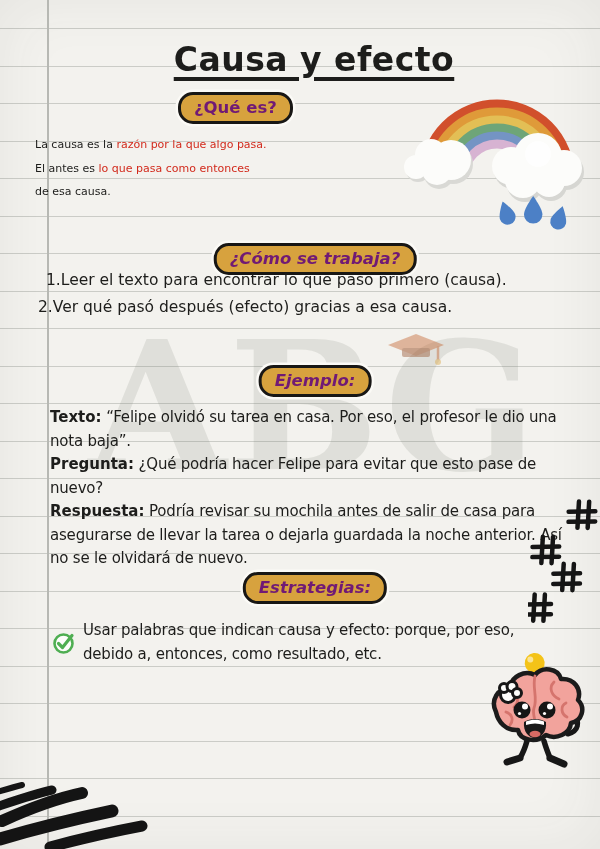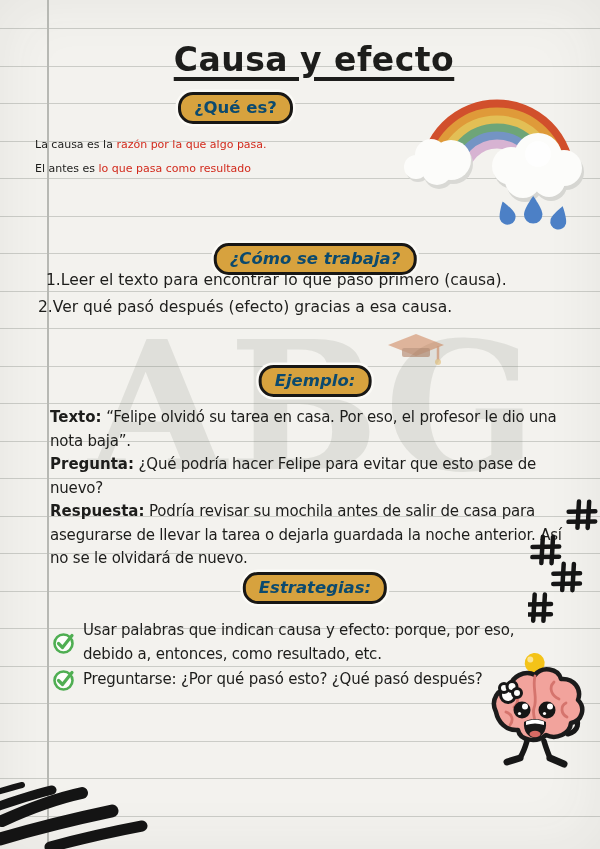--- a/index.html
+++ b/index.html
@@ -25,21 +25,21 @@
   .title {
     position:absolute; top:40px; left:0; width:600px; text-align:center;
     transform:translateX(14px);
     font-size:33px; font-weight:800; letter-spacing:.5px;
     text-decoration:underline; text-decoration-thickness:3.5px; text-underline-offset:6px;
   }
   .badge {
     position:absolute;
     background:#d7a23e; border:3px solid #181715; border-radius:15px;
     box-shadow:0 0 0 2.5px #fbfaf6;
-    padding:3px 13px 4px; font-size:16.5px; font-weight:700; color:#0c4a6e;
+    padding:3px 13px 4px; font-size:16.5px; font-weight:700; color:#701a75;
     white-space:nowrap;
   }
   .badge-center { left:50%; transform:translateX(calc(-50% + 15px));font-style:italic; }
   .badge-what { left:178px; top:92px; }
   .badge-how { top:243px; }
   .badge-example { top:365px; }
   .badge-strategies { top:572px; }
   .intro {
     position:absolute; top:133px; left:35px; width:430px;
     font-size:11px; line-height:23.5px; font-weight:500;
@@ -70,21 +70,22 @@
   </svg>
 
   <h1 class="title">Causa y efecto</h1>
 
   <div class="badge badge-what">
     <span>¿Qué es?</span>
   </div>
 
   <div class="intro">
     <p><span>La causa es la </span><span class="red">razón por la que algo pasa.</span></p>
-    <p><span>El antes es </span><span class="red">lo que pasa como resultado</span></p>
+    <p><span>El antes es </span><span class="red">lo que pasa como entonces</span></p>
+    <p>de esa causa.</p>
   </div>
 
   <svg class="abs" style="left:403px; top:86px;" width="192" height="165" viewBox="0 0 192 165">
     <g fill="none" stroke-linecap="butt">
       <path d="M 21 91 A 73 73 0 0 1 167 91" stroke="#d14f2c" stroke-width="9"></path>
       <path d="M 29 91 A 65 65 0 0 1 159 91" stroke="#df9a39" stroke-width="9"></path>
       <path d="M 37 91 A 57 57 0 0 1 151 91" stroke="#e3bf55" stroke-width="9"></path>
       <path d="M 45 91 A 49 49 0 0 1 143 91" stroke="#6ea578" stroke-width="9"></path>
       <path d="M 53 91 A 41 41 0 0 1 135 91" stroke="#7494c4" stroke-width="9"></path>
       <path d="M 61 91 A 33 33 0 0 1 127 91" stroke="#d7b3d2" stroke-width="9"></path>
@@ -154,27 +155,20 @@
   </div>
 
   <div class="checklist">
     <div class="check-item">
       <svg class="check-icon" width="24" height="24" viewBox="0 0 24 24">
         <circle cx="11.5" cy="12.5" r="9" fill="#fdfdfb" stroke="#4fae52" stroke-width="2.6"></circle>
         <path d="M6.5 12.5 L10.5 16.5 L20 4.5" fill="none" stroke="#4fae52" stroke-width="3.2" stroke-linecap="round" stroke-linejoin="round"></path>
       </svg>
       <span>Usar palabras que indican causa y efecto: porque, por eso, debido a, entonces, como resultado, etc.</span>
     </div>
-    <div class="check-item">
-      <svg class="check-icon" width="24" height="24" viewBox="0 0 24 24">
-        <circle cx="11.5" cy="12.5" r="9" fill="#fdfdfb" stroke="#4fae52" stroke-width="2.6"></circle>
-        <path d="M6.5 12.5 L10.5 16.5 L20 4.5" fill="none" stroke="#4fae52" stroke-width="3.2" stroke-linecap="round" stroke-linejoin="round"></path>
-      </svg>
-      <span>Preguntarse: ¿Por qué pasó esto? ¿Qué pasó después?</span>
-    </div>
   </div>
 
   <svg class="abs" style="left:528px; top:498px;" width="72" height="148" viewBox="0 0 72 148" fill="none" stroke="#151515" stroke-width="4.5" stroke-linecap="round">
     <g transform="rotate(12 36 74)">
       <path d="M66 0 L70 16"></path>
       <g transform="translate(28,4)">
         <path d="M0 10 L26 4"></path>
           <path d="M2 20 L28 14"></path>
           <path d="M8 -2 L12 24"></path>
           <path d="M18 -4 L22 22"></path>

